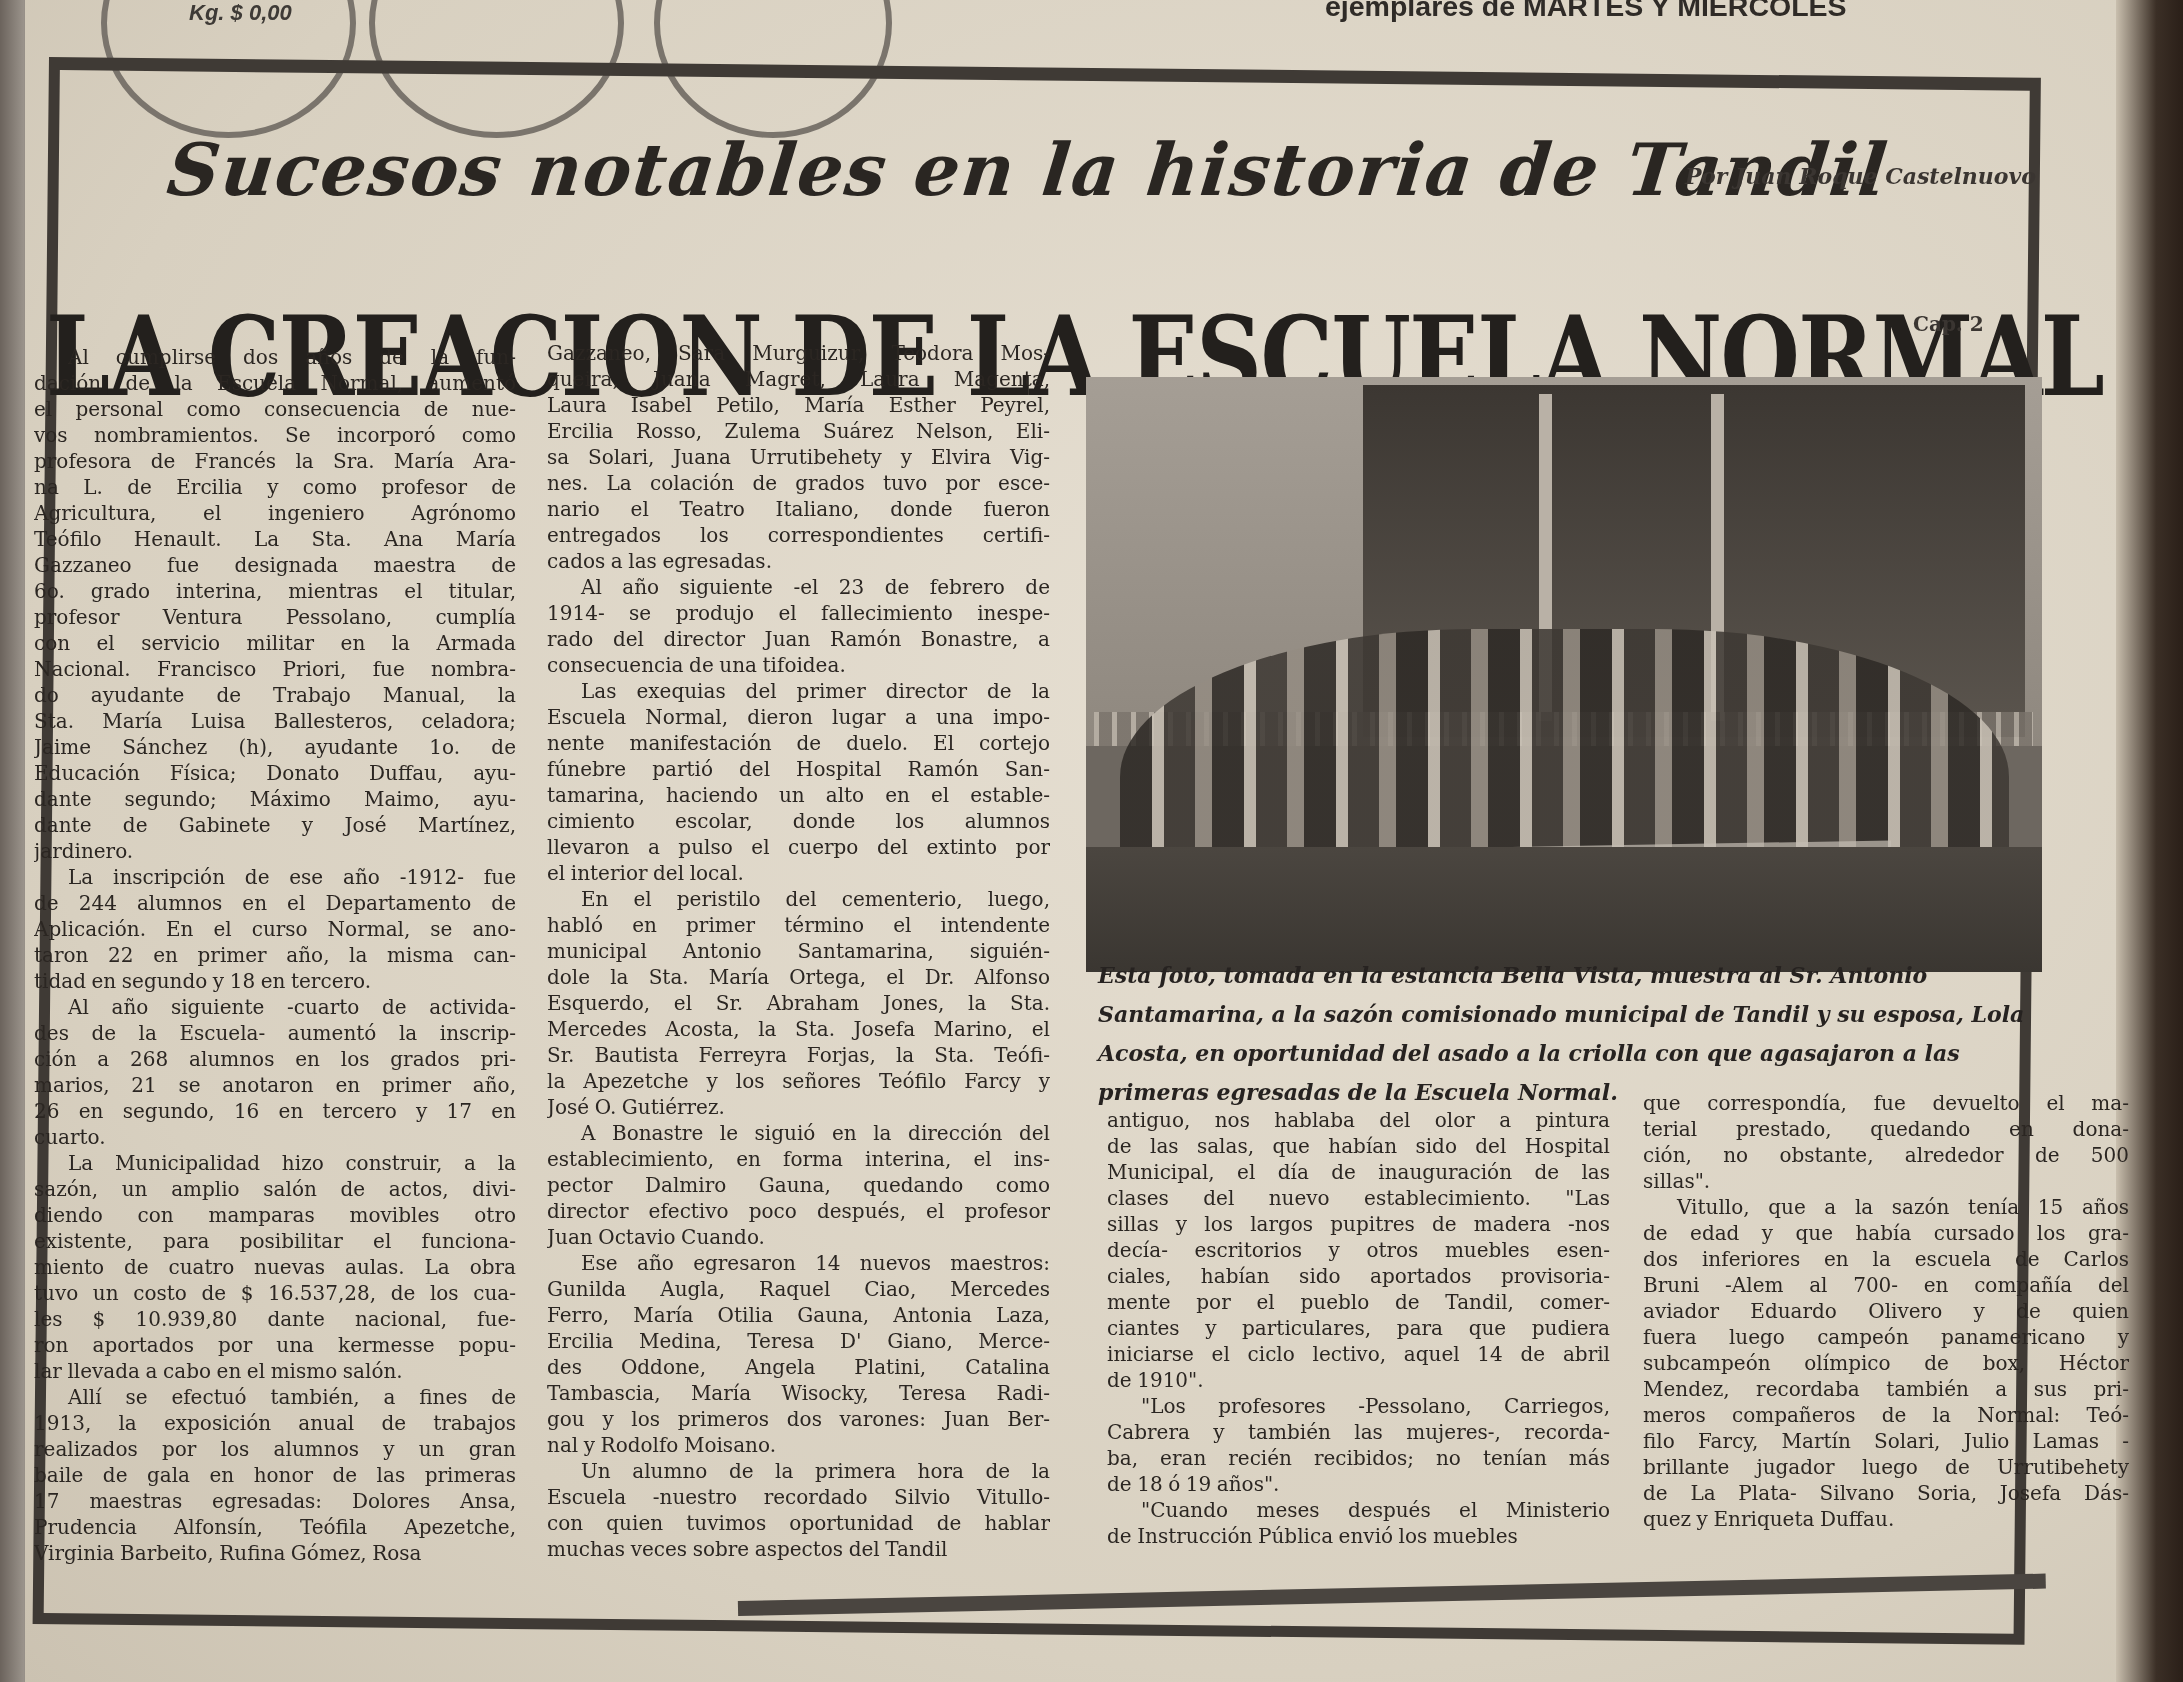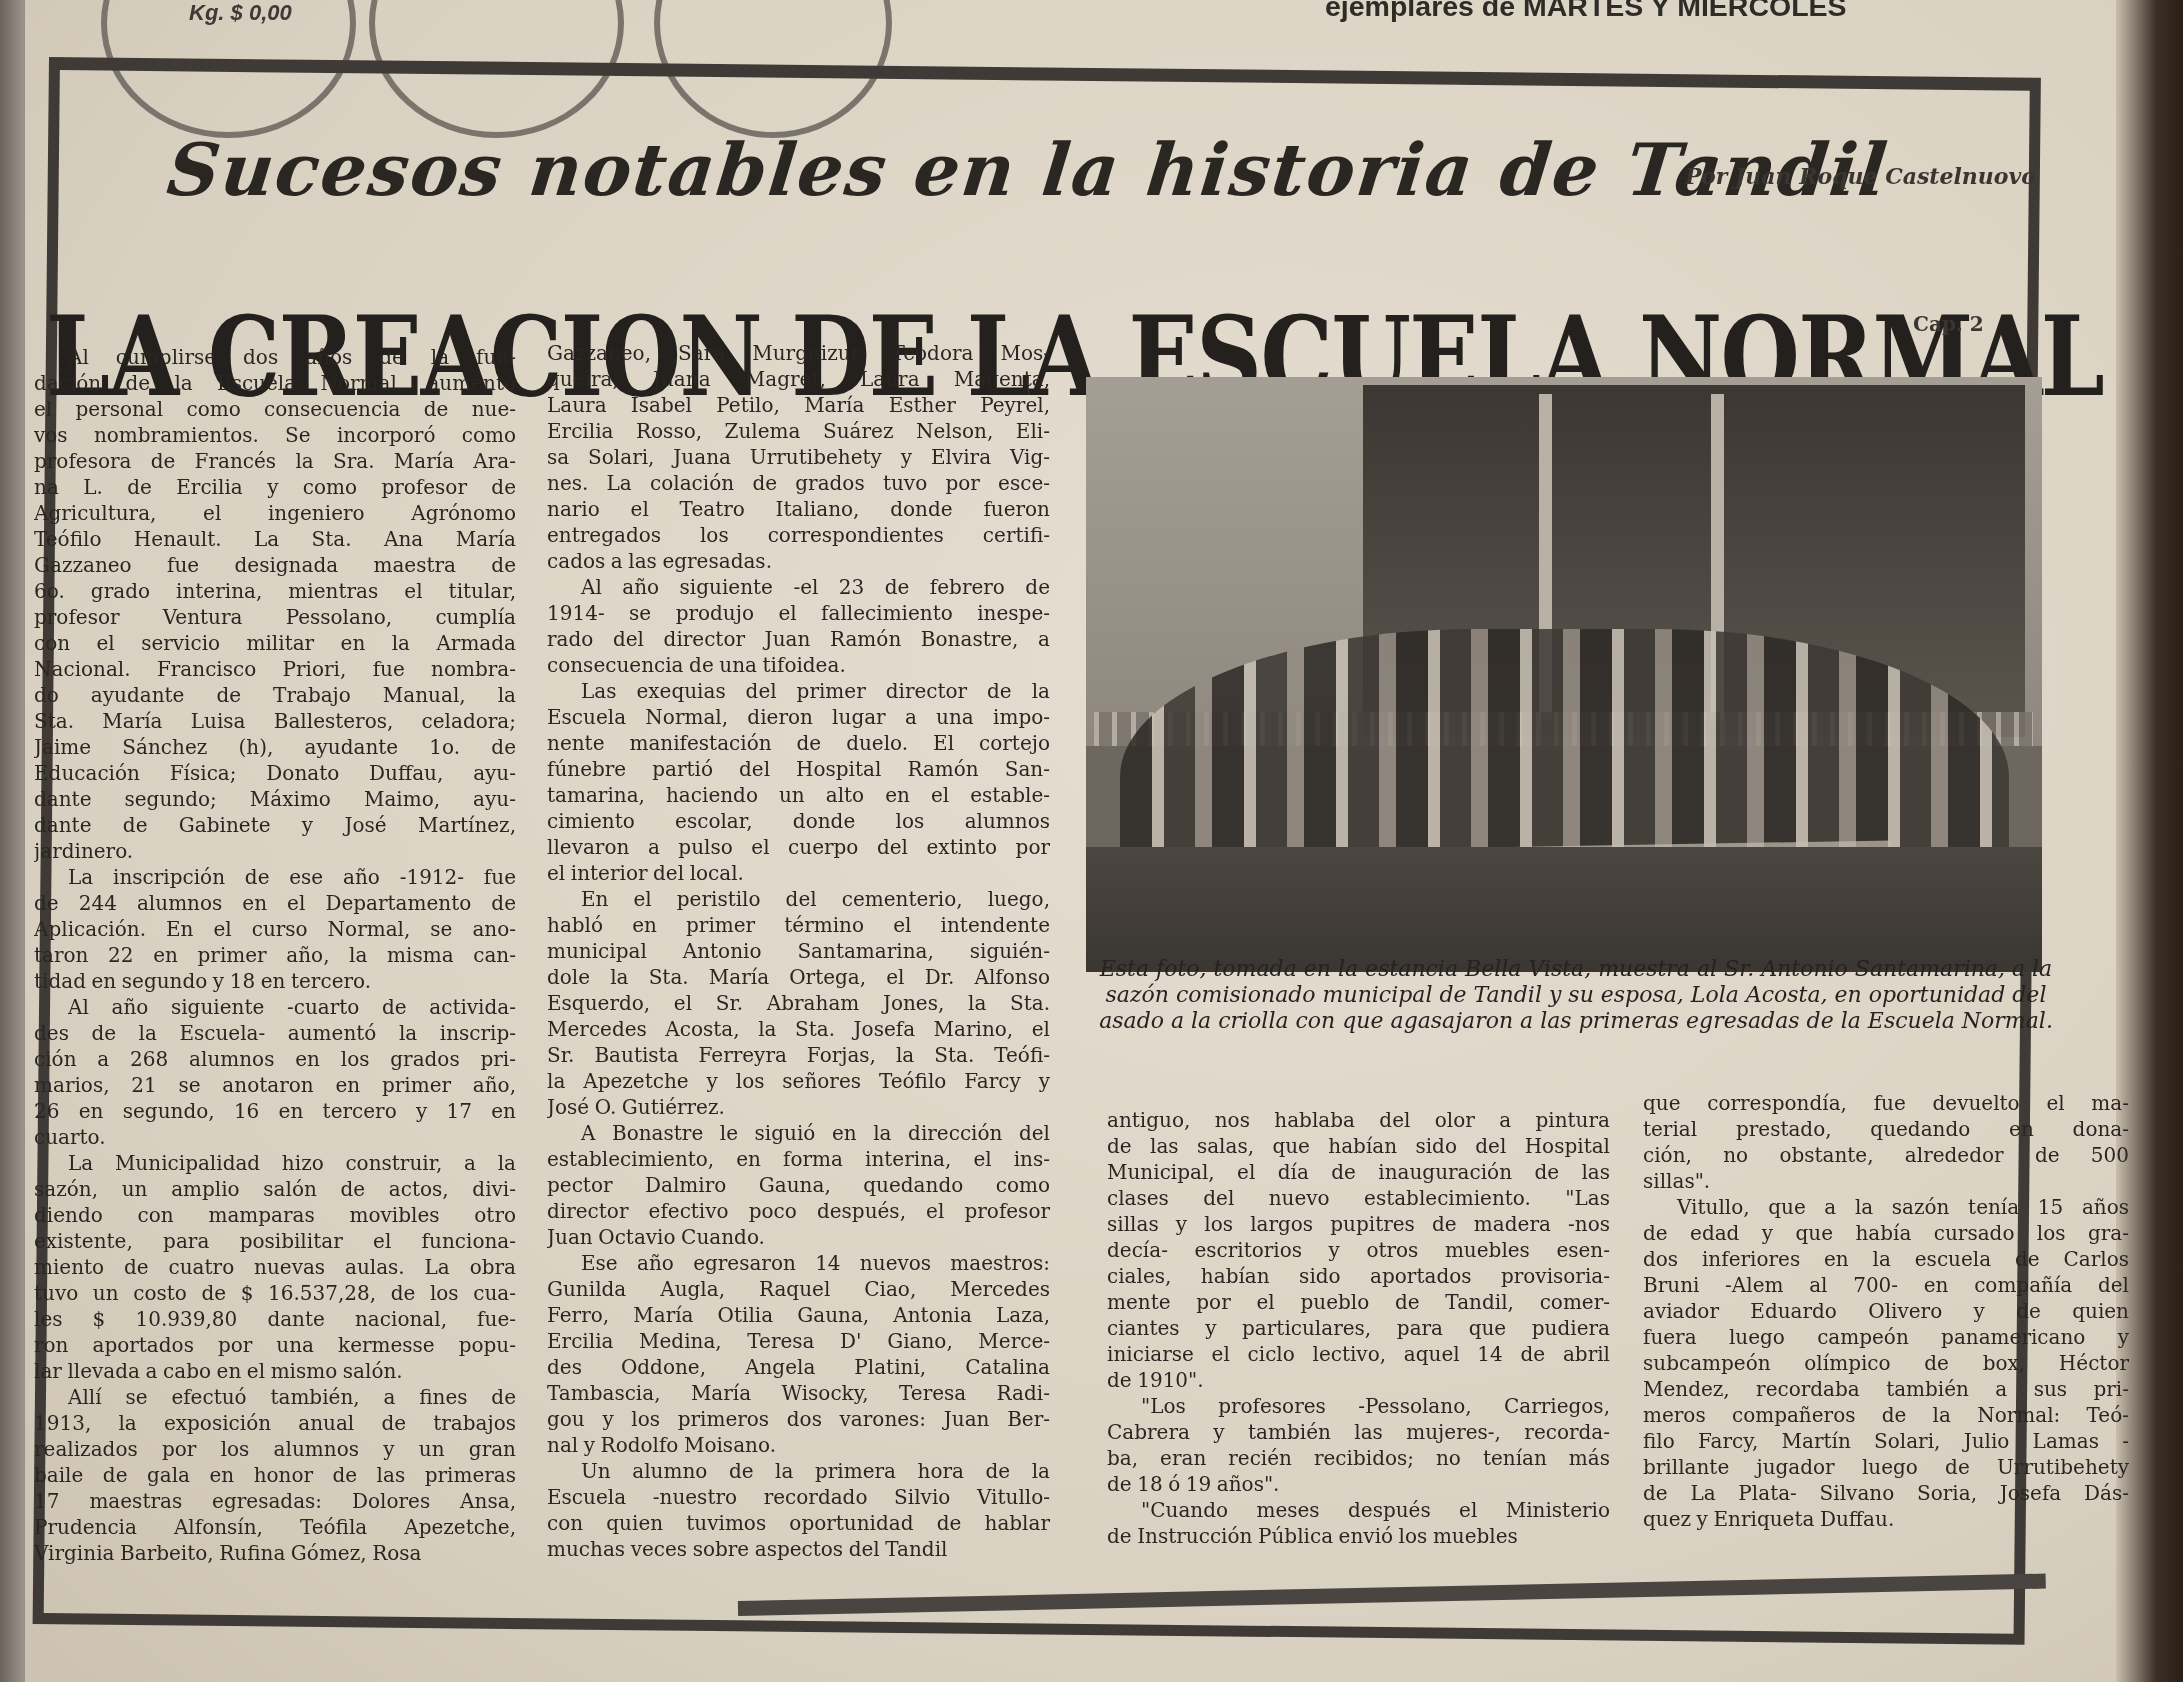--- a/index.html
+++ b/index.html
@@ -86,22 +86,22 @@
     .photo .col-post { position: absolute; top: 17px; width: 13.4px; height: 327px; background: #b9b1a6; }
     .photo .railing { position: absolute; left: 8.4px; top: 335px; width: 939px; height: 34px;
       background: repeating-linear-gradient(90deg,#bdb5aa 0 5px,#7a736b 5px 18.4px); opacity: .8; }
     .photo .crowd { position: absolute; left: 34px; top: 252px; width: 889px; height: 369px;
       background: repeating-linear-gradient(90deg,#2d2925 0 32px,#c8c0b4 32px 44px,#3d3833 44px 75px,#948c82 75px 92px);
       border-radius: 40% 40% 0 0; opacity: .85; }
     .photo .lawn { position: absolute; left: 0; top: 470px; width: 100%; height: 126px; background: linear-gradient(180deg,#4b4640,#3a3631); }
     .photo .path { position: absolute; left: 50px; top: 470px; width: 755px; height: 34px; background: #c5beb3; opacity: .7; transform: skewY(-1deg); }
     .caption {
       position: absolute; left: 1098px; top: 956px; width: 956px;
-      font-family: "DejaVu Serif", serif; font-weight: normal; font-style: italic;
-      font-size: 22px; line-height: 26px; text-align: center; color: #262220;
+      font-family: "DejaVu Serif", serif; font-weight: bold; font-style: italic;
+      font-size: 22px; line-height: 39px; color: #262220;
     }
     .bottom-rule {
       position: absolute; left: 738px; top: 1601px; width: 1308px; height: 15px;
       background: #4a4540; transform: rotate(-1.2deg); transform-origin: left;
     }
   </style>
 </head>
 <body>
 
 <div class="left-page-edge"></div>

